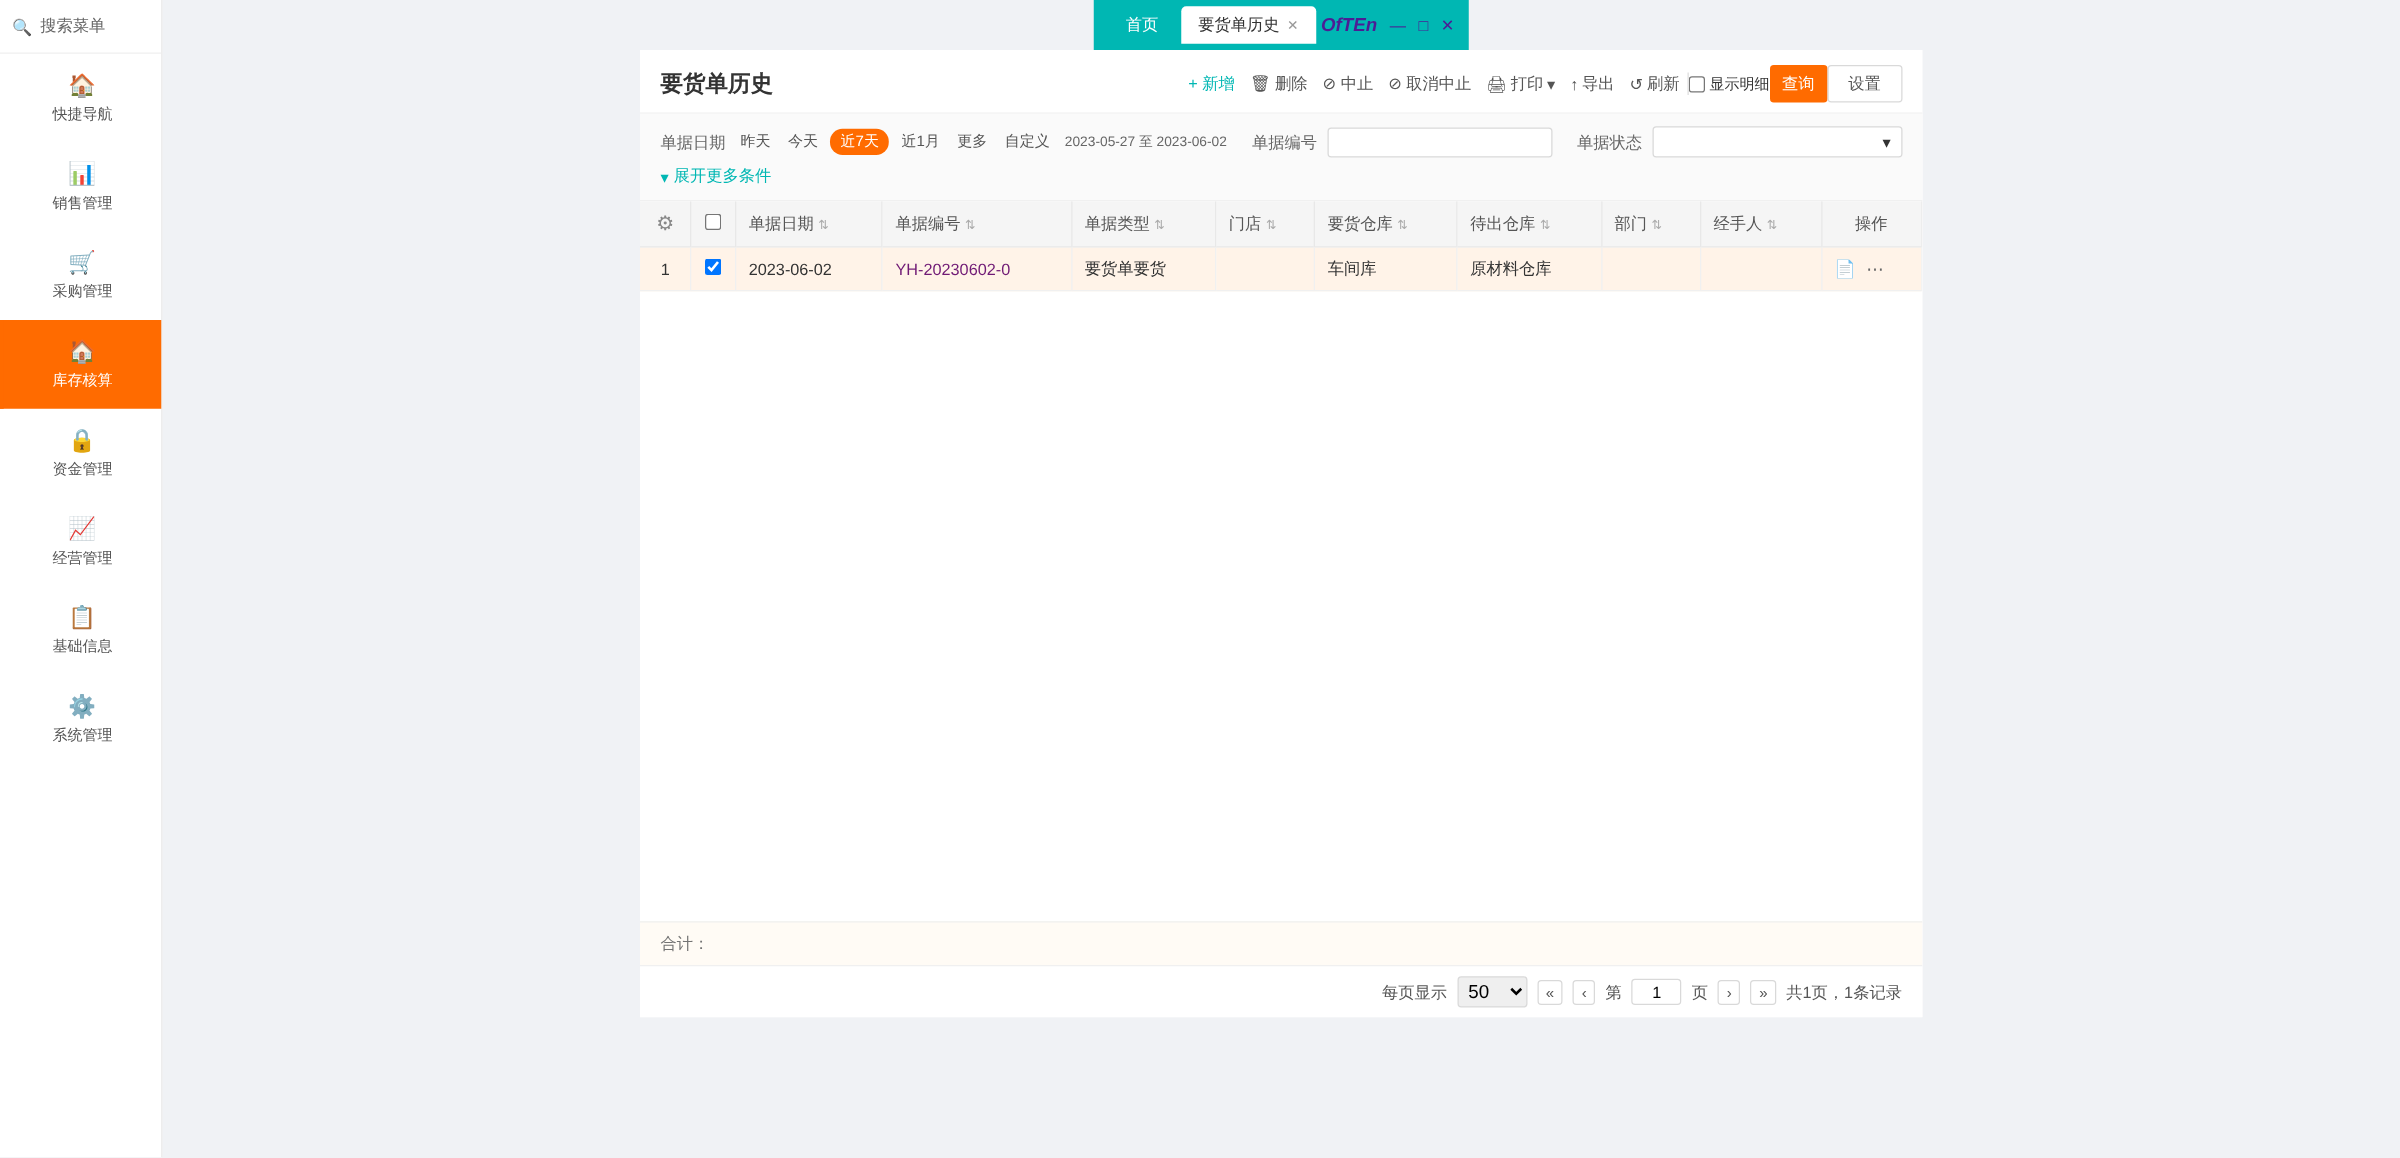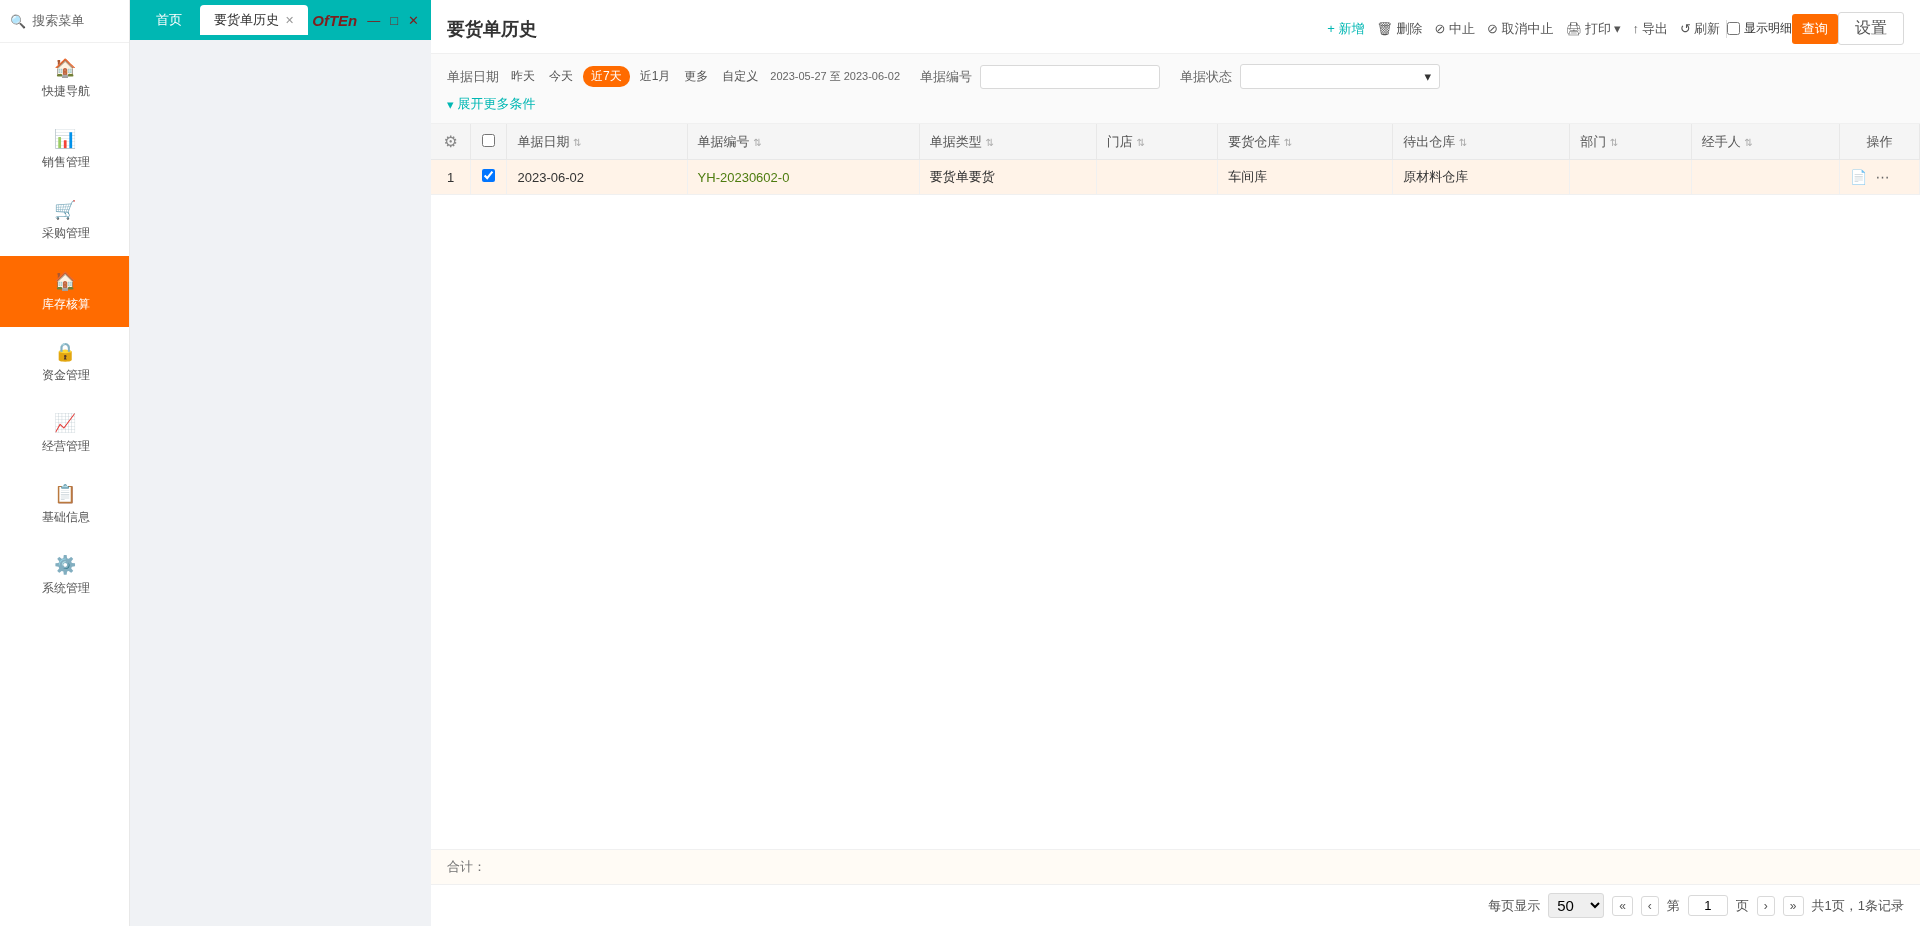--- a/index.html
+++ b/index.html
@@ -35,23 +35,24 @@
       gap: 4px;
       border-left: 3px solid transparent;
     }
     .sidebar-item.active { background: #ff6b00; color: #fff; border-left-color: #ff6b00; }
     .sidebar-item .icon { font-size: 18px; }
 
     
     .main {
       flex: 1;
       display: flex;
-      flex-direction: row;
-      height: 926px;
+      flex-direction: column;
+      height: 814px;
       overflow: hidden;
+      align-items: center;
     }
 
     
     .topbar {
       height: 40px;
       background: #00b7b3;
       display: flex;
       align-items: center;
       padding: 0 12px;
       gap: 4px;
@@ -68,21 +69,21 @@
       gap: 6px;
     }
     .topbar-tab.home { background: transparent; }
     .topbar-tab.active { background: #fff; color: #333; }
     .topbar-tab .close-btn { color: #999; font-size: 11px; cursor: pointer; }
     .topbar-right {
       margin-left: auto;
       display: flex;
       align-items: center;
       gap: 10px;
-      color: #7f1d1d;
+      color: #4c1d95;
       font-size: 13px;
     }
     .topbar-right span { cursor: pointer; }
 
     
     .content {
       flex: 1;
       background: #fff;
       display: flex;
       flex-direction: column;
@@ -124,21 +125,21 @@
       cursor: pointer;
       font-size: 13px;
     }
     .btn-setting {
       background: #fff;
       color: #555;
       border: 1px solid #d9d9d9;
       padding: 5px 16px;
       border-radius: 3px;
       cursor: pointer;
-      font-size: 16px;
+      font-size: 13px;
     }
     .display-toggle { display: flex; align-items: center; gap: 4px; font-size: 12px; cursor: pointer; }
     .display-toggle input { cursor: pointer; }
 
     
     .filter-area {
       padding: 10px 16px;
       background: #fafafa;
       border-bottom: 1px solid #f0f0f0;
       flex-shrink: 0;
@@ -225,21 +226,21 @@
     tbody tr {
       border-bottom: 1px solid #f0f0f0;
       cursor: pointer;
     }
     tbody tr.selected { background: #fff3e8; }
     tbody td {
       padding: 8px 10px;
       border-right: 1px solid #f0f0f0;
       white-space: nowrap;
     }
-    .link-text { color: #4d7c0f; cursor: pointer; text-decoration: none; }
+    .link-text { color: #701a75; cursor: pointer; text-decoration: none; }
     .action-icons { display: flex; gap: 8px; }
     .action-icon { cursor: pointer; color: #666; font-size: 14px; }
 
     
     .th-settings { width: 40px; text-align: center; }
     .th-checkbox { width: 36px; text-align: center; }
     .th-ops { width: 80px; text-align: center; }
 
     
     .table-footer {

